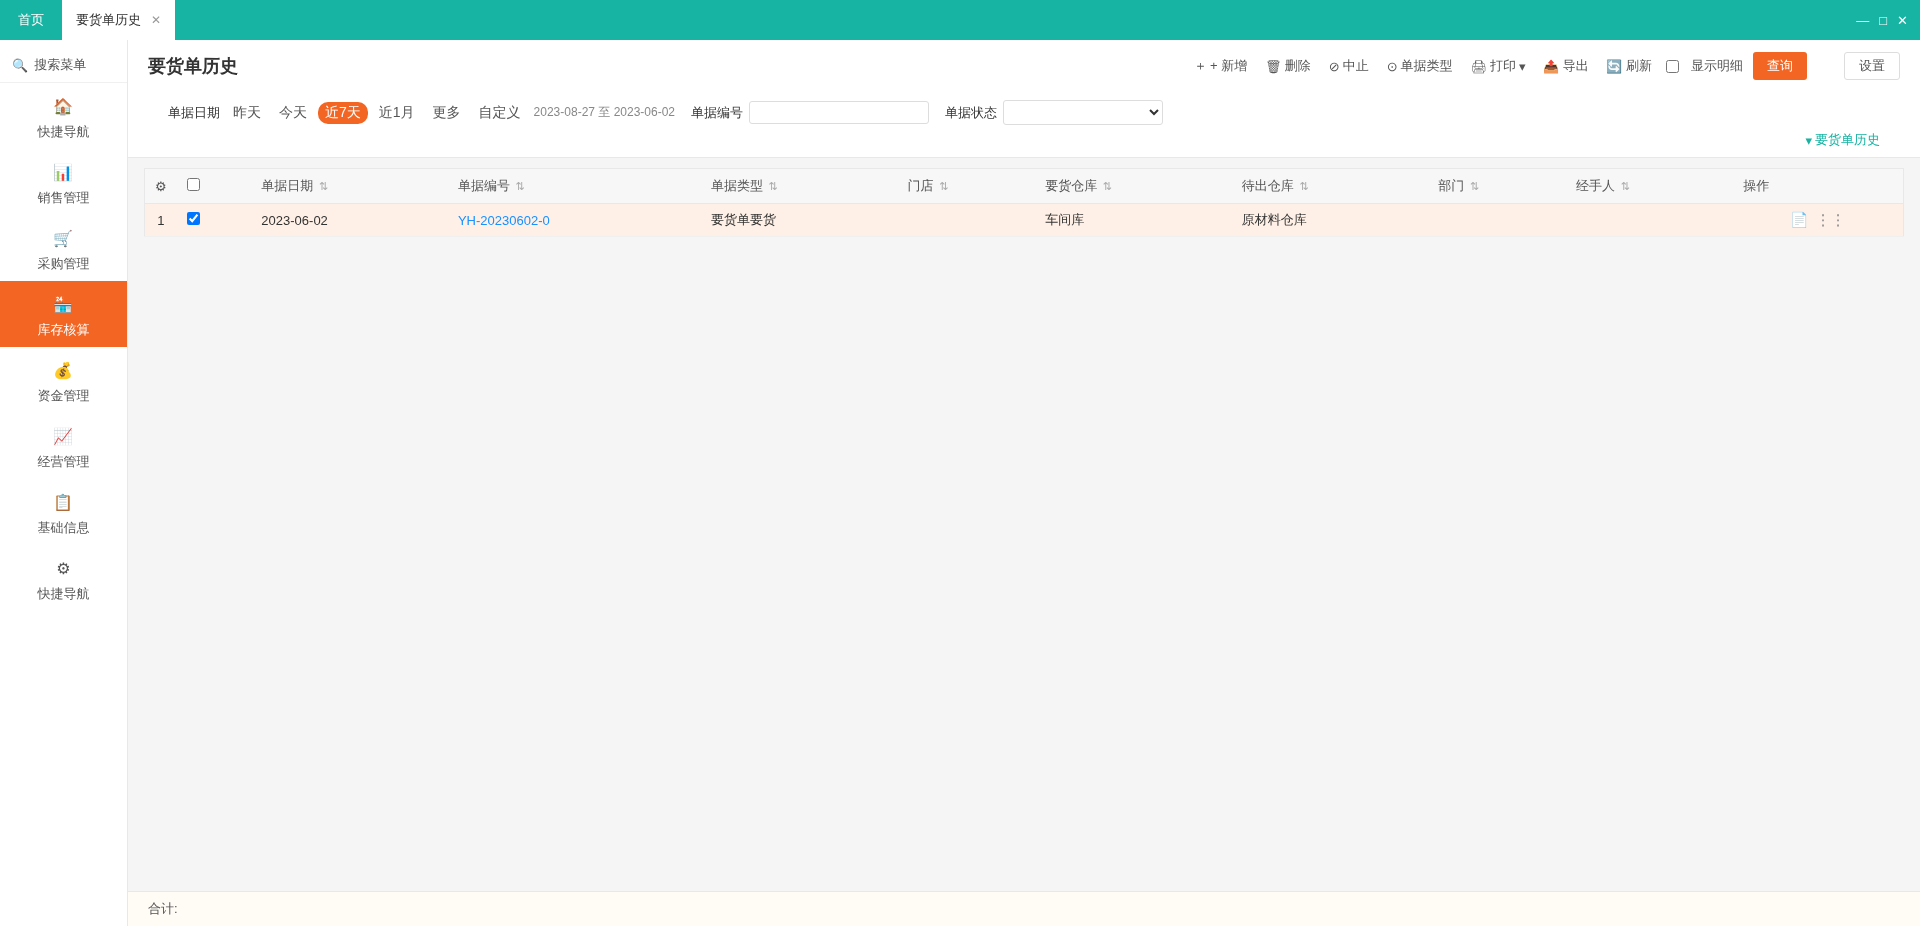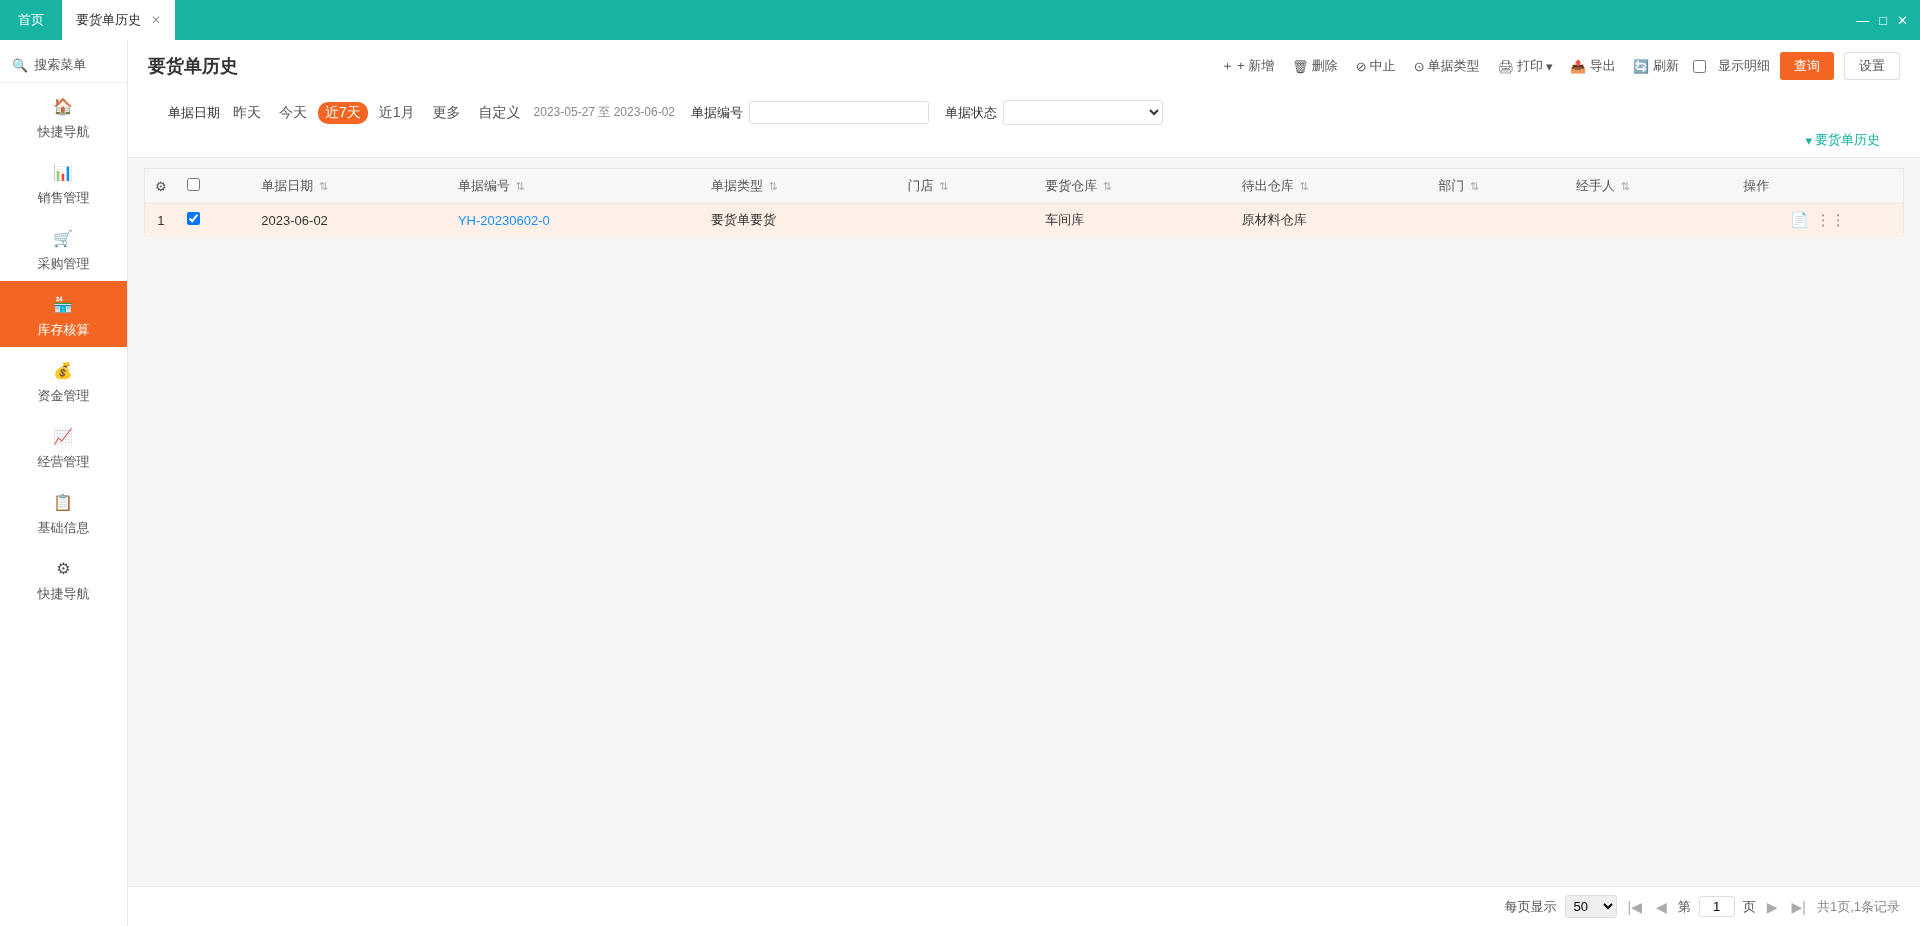--- a/index.html
+++ b/index.html
@@ -151,20 +151,21 @@
       font-size: 13px;
     }
     .btn-secondary {
       background: #fff;
       color: #555;
       border: 1px solid #ddd;
       padding: 4px 14px;
       border-radius: 3px;
       cursor: pointer;
       font-size: 13px;
+      margin-left: 27px;
     }
     .display-detail-cb {
       display: flex;
       align-items: center;
       gap: 12px;
       font-size: 13px;
       color: #555;
     }
 
     
@@ -453,21 +454,21 @@
         <div class="filter-group">
           <span class="filter-label">单据日期</span>
           <div class="date-shortcuts">
             <span class="date-btn">昨天</span>
             <span class="date-btn">今天</span>
             <span class="date-btn active">近7天</span>
             <span class="date-btn">近1月</span>
             <span class="date-btn">更多</span>
             <span class="date-btn">自定义</span>
           </div>
-          <span class="date-range-text">2023-05-27 至 2023-06-02</span>
+          <span class="date-range-text">2023-08-27 至 2023-06-02</span>
         </div>
         <div class="filter-group">
           <span class="filter-label">单据编号</span>
           <input class="filter-input" type="text" style="">
         </div>
         <div class="filter-group">
           <span class="filter-label">单据状态</span>
           <select class="filter-select">
             <option value=""></option>
           </select>
@@ -515,31 +516,18 @@
               <div class="action-icons">
                 <span class="action-icon">📄</span>
                 <span class="action-icon">⋮⋮</span>
               </div>
             </td>
           </tr>
         </tbody>
       </table>
     </div>
 
-
-    <div class="pagination-bar">
-      <span>每页显示</span>
-      <select class="page-size-select">
-        <option>20</option>
-        <option selected="">50</option>
-        <option>100</option>
-      </select>
-      <span class="page-nav-btn">|◀</span>
-      <span class="page-nav-btn">◀</span>
-      <span>第</span>
-      <input class="page-input" type="text" value="1" style="">
-      <span>页</span>
-      <span class="page-nav-btn">▶</span>
-      <span class="page-nav-btn">▶|</span>
-      <span class="page-info">共1页,1条记录</span>
+    <div class="summary-row">
+      <span>合计:</span>
     </div>
+
   </div>
 </div>
 
 </body></html>

